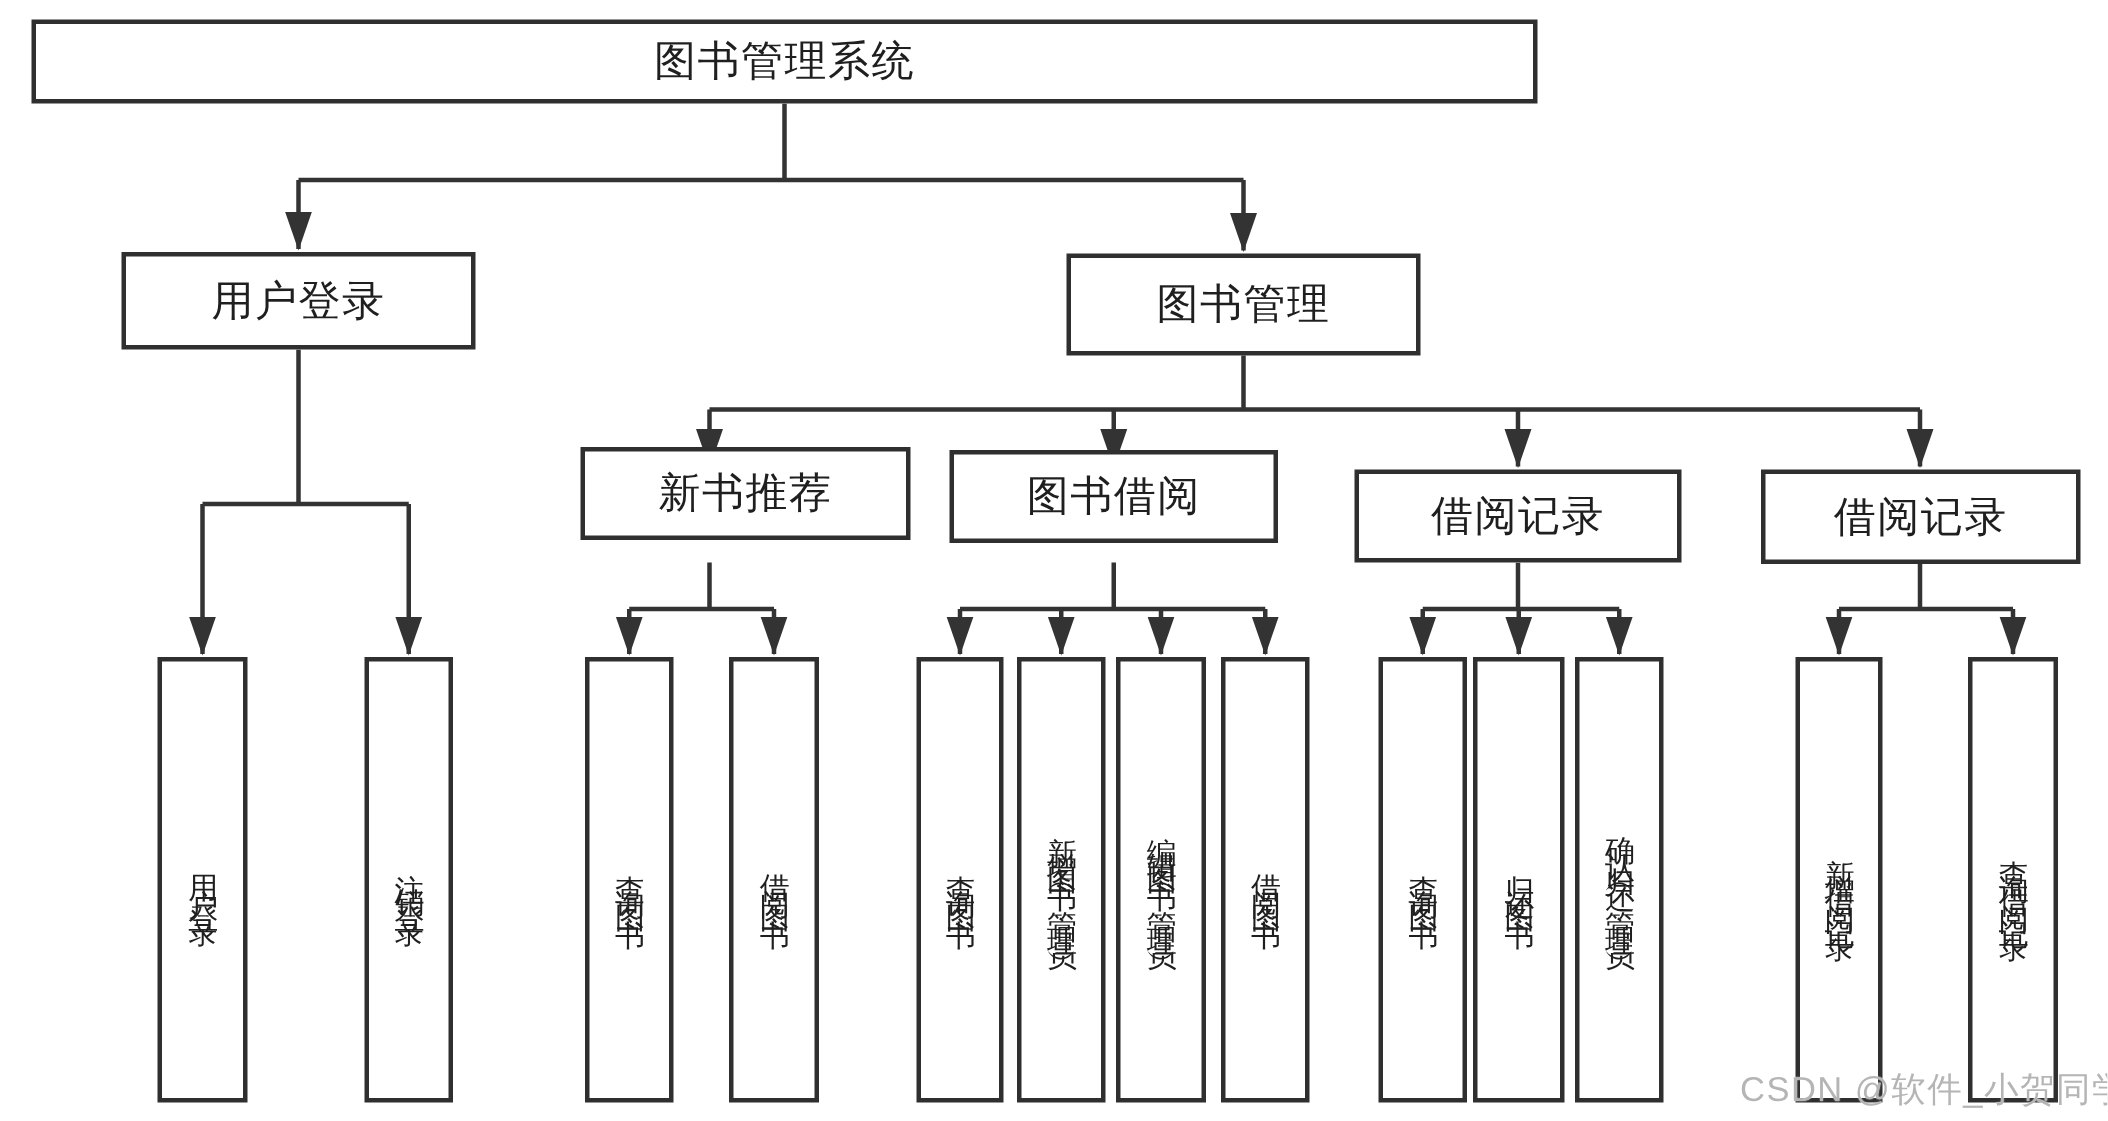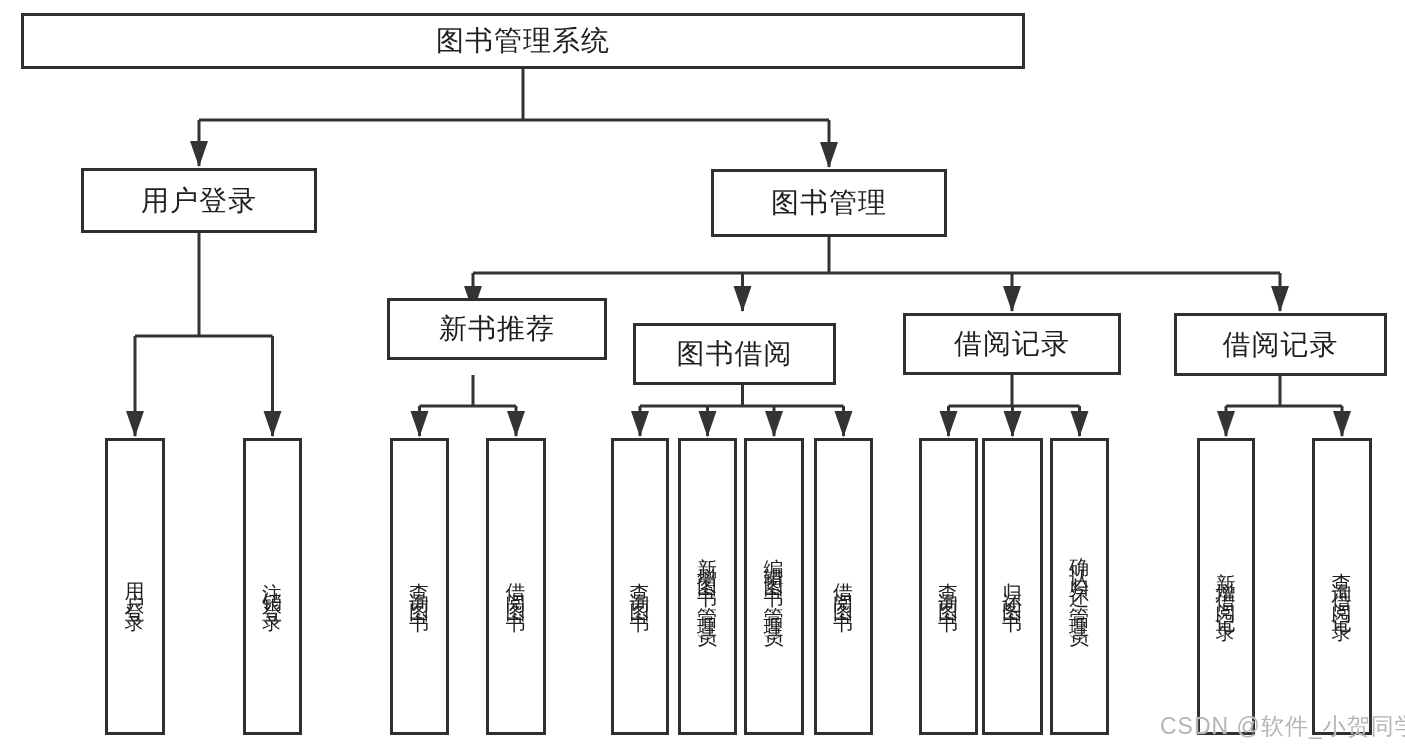--- a/index.html
+++ b/index.html
@@ -91,21 +91,21 @@
   <div class="box hbox" style="left:81px;top:168px;width:236px;height:65px;">
     <span>用户登录</span>
   </div>
   <div class="box hbox" style="left:711px;top:169px;width:236px;height:68px;">
     <span>图书管理</span>
   </div>
 
   <div class="box hbox" style="left:363px;top:298px;width:220px;height:62px;margin-left:24px;">
     <span>新书推荐</span>
   </div>
-  <div class="box hbox" style="left:633px;top:323px;width:203px;height:62px;">
+  <div class="box hbox" style="left:633px;top:300px;width:219px;height:62px;">
     <span>图书借阅</span>
   </div>
   <div class="box hbox" style="left:903px;top:313px;width:218px;height:62px;">
     <span>借阅记录</span>
   </div>
   <div class="box hbox" style="left:1174px;top:313px;width:213px;height:63px;">
     <span>借阅记录</span>
   </div>
 
   <div class="box vbox" style="left:105px;top:438px;width:60px;height:297px;">

